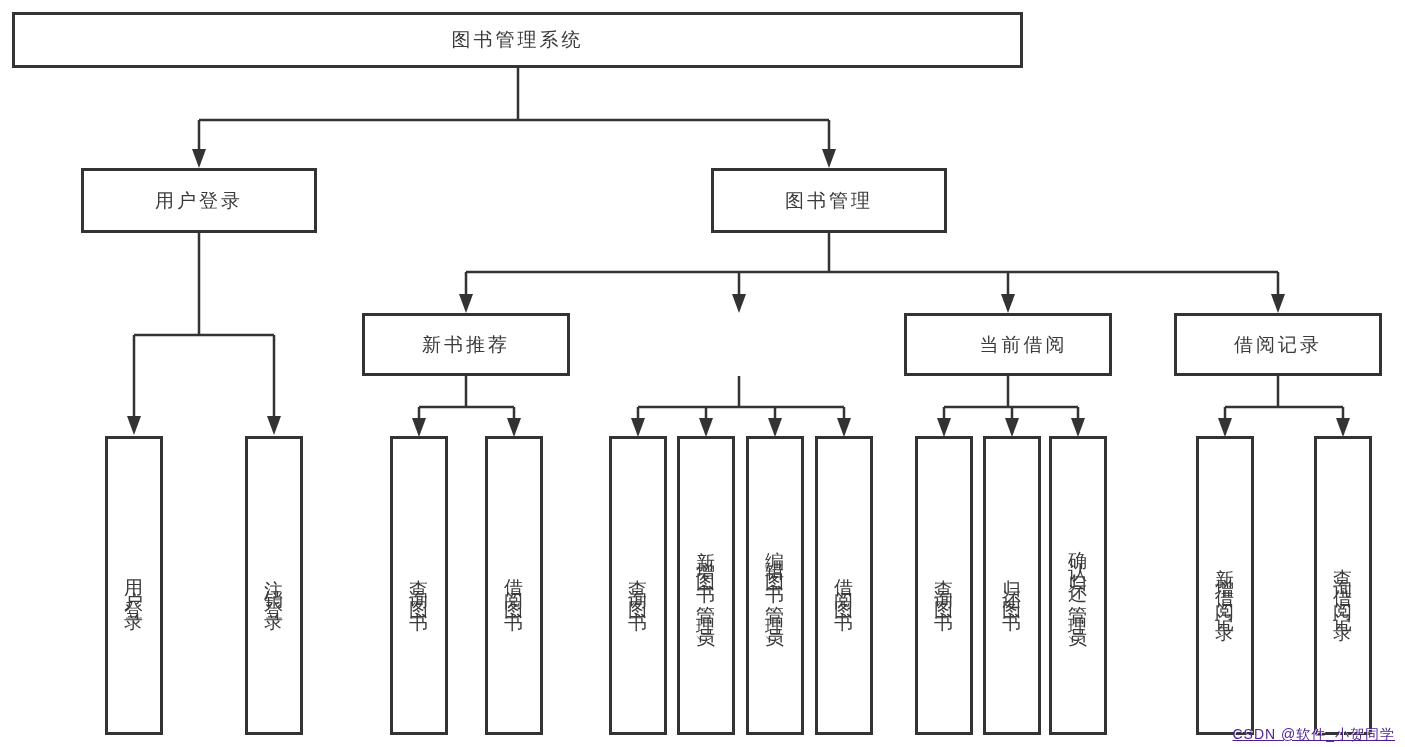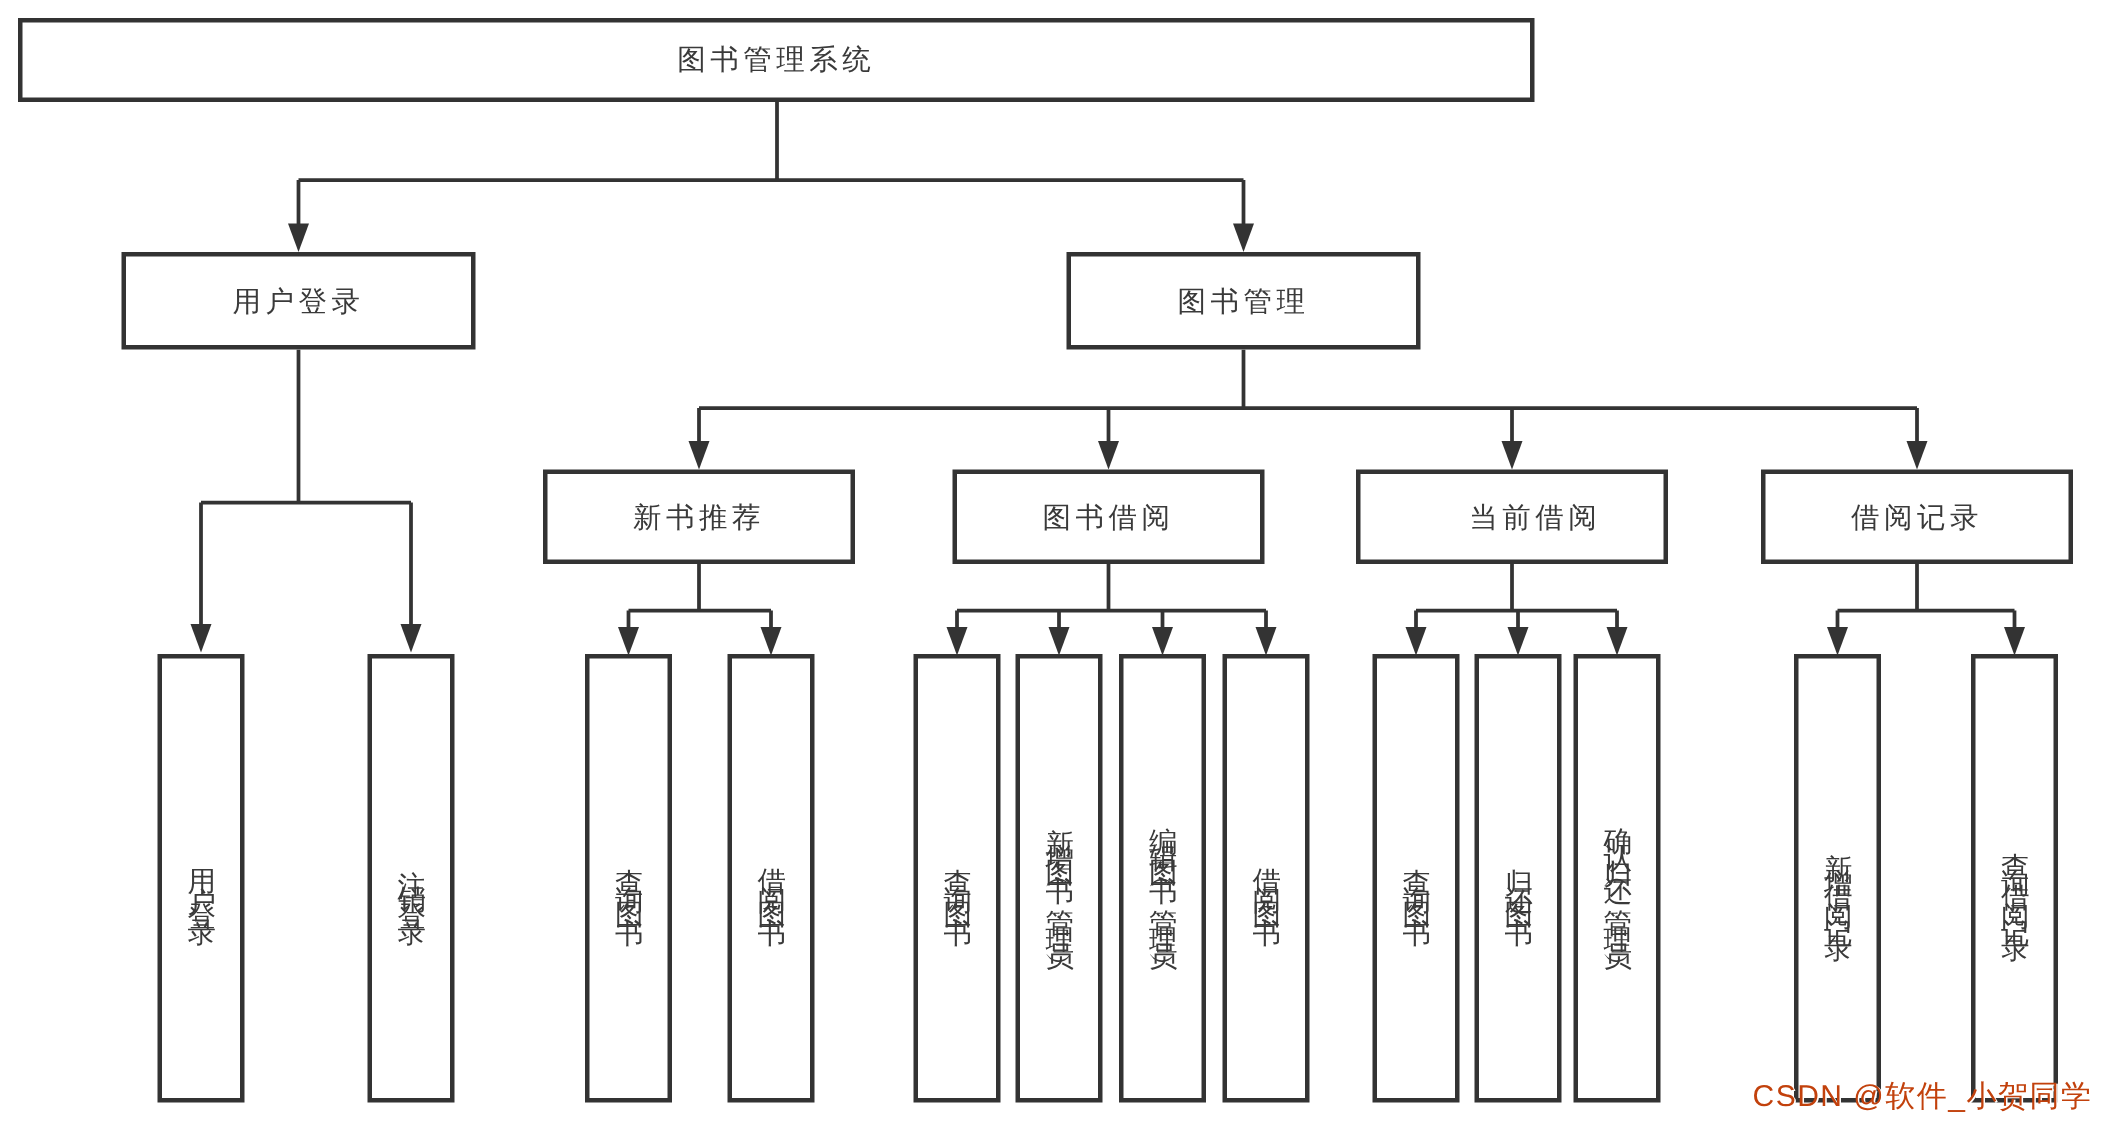--- a/index.html
+++ b/index.html
@@ -60,24 +60,25 @@
   .lf-g4-0 { left: 915px; }
   .lf-g4-1 { left: 983px; }
   .lf-g4-2 { left: 1049px; }
   .lf-g5-0 { left: 1196px; }
   .lf-g5-1 { left: 1314px; }
   #watermark {
     position: absolute;
     right: 10px;
     bottom: 3px;
     z-index: 5;
-    font-size: 20px;
-    color: #c2410c;
+    font-size: 14px;
+    color: #4c1d95;
     text-shadow: 1px 1px 0 #ffffff;
     letter-spacing: 1px;
+    text-decoration: underline;
   }
 </style>
 </head>
 <body>
 
 <div id="stage">
 
   <svg id="connectors" viewBox="0 0 1405 747" xmlns="http://www.w3.org/2000/svg">
     <g stroke="#333333" stroke-width="2.5" fill="none">
 
@@ -125,23 +126,20 @@
   <div class="node h l2-a">
     <span>用户登录</span>
   </div>
   <div class="node h l2-b">
     <span>图书管理</span>
   </div>
 
   <div class="node h l3 l3-0">
     <span>新书推荐</span>
   </div>
-  <div class="node h l3 l3-1">
-    <span>图书借阅</span>
-  </div>
   <div class="node h l3 l3-2">
     <span>当前借阅</span>
   </div>
   <div class="node h l3 l3-3">
     <span>借阅记录</span>
   </div>
 
   <div class="node v leaf lf-g1-0">
     <span>用户登录</span>
   </div>

